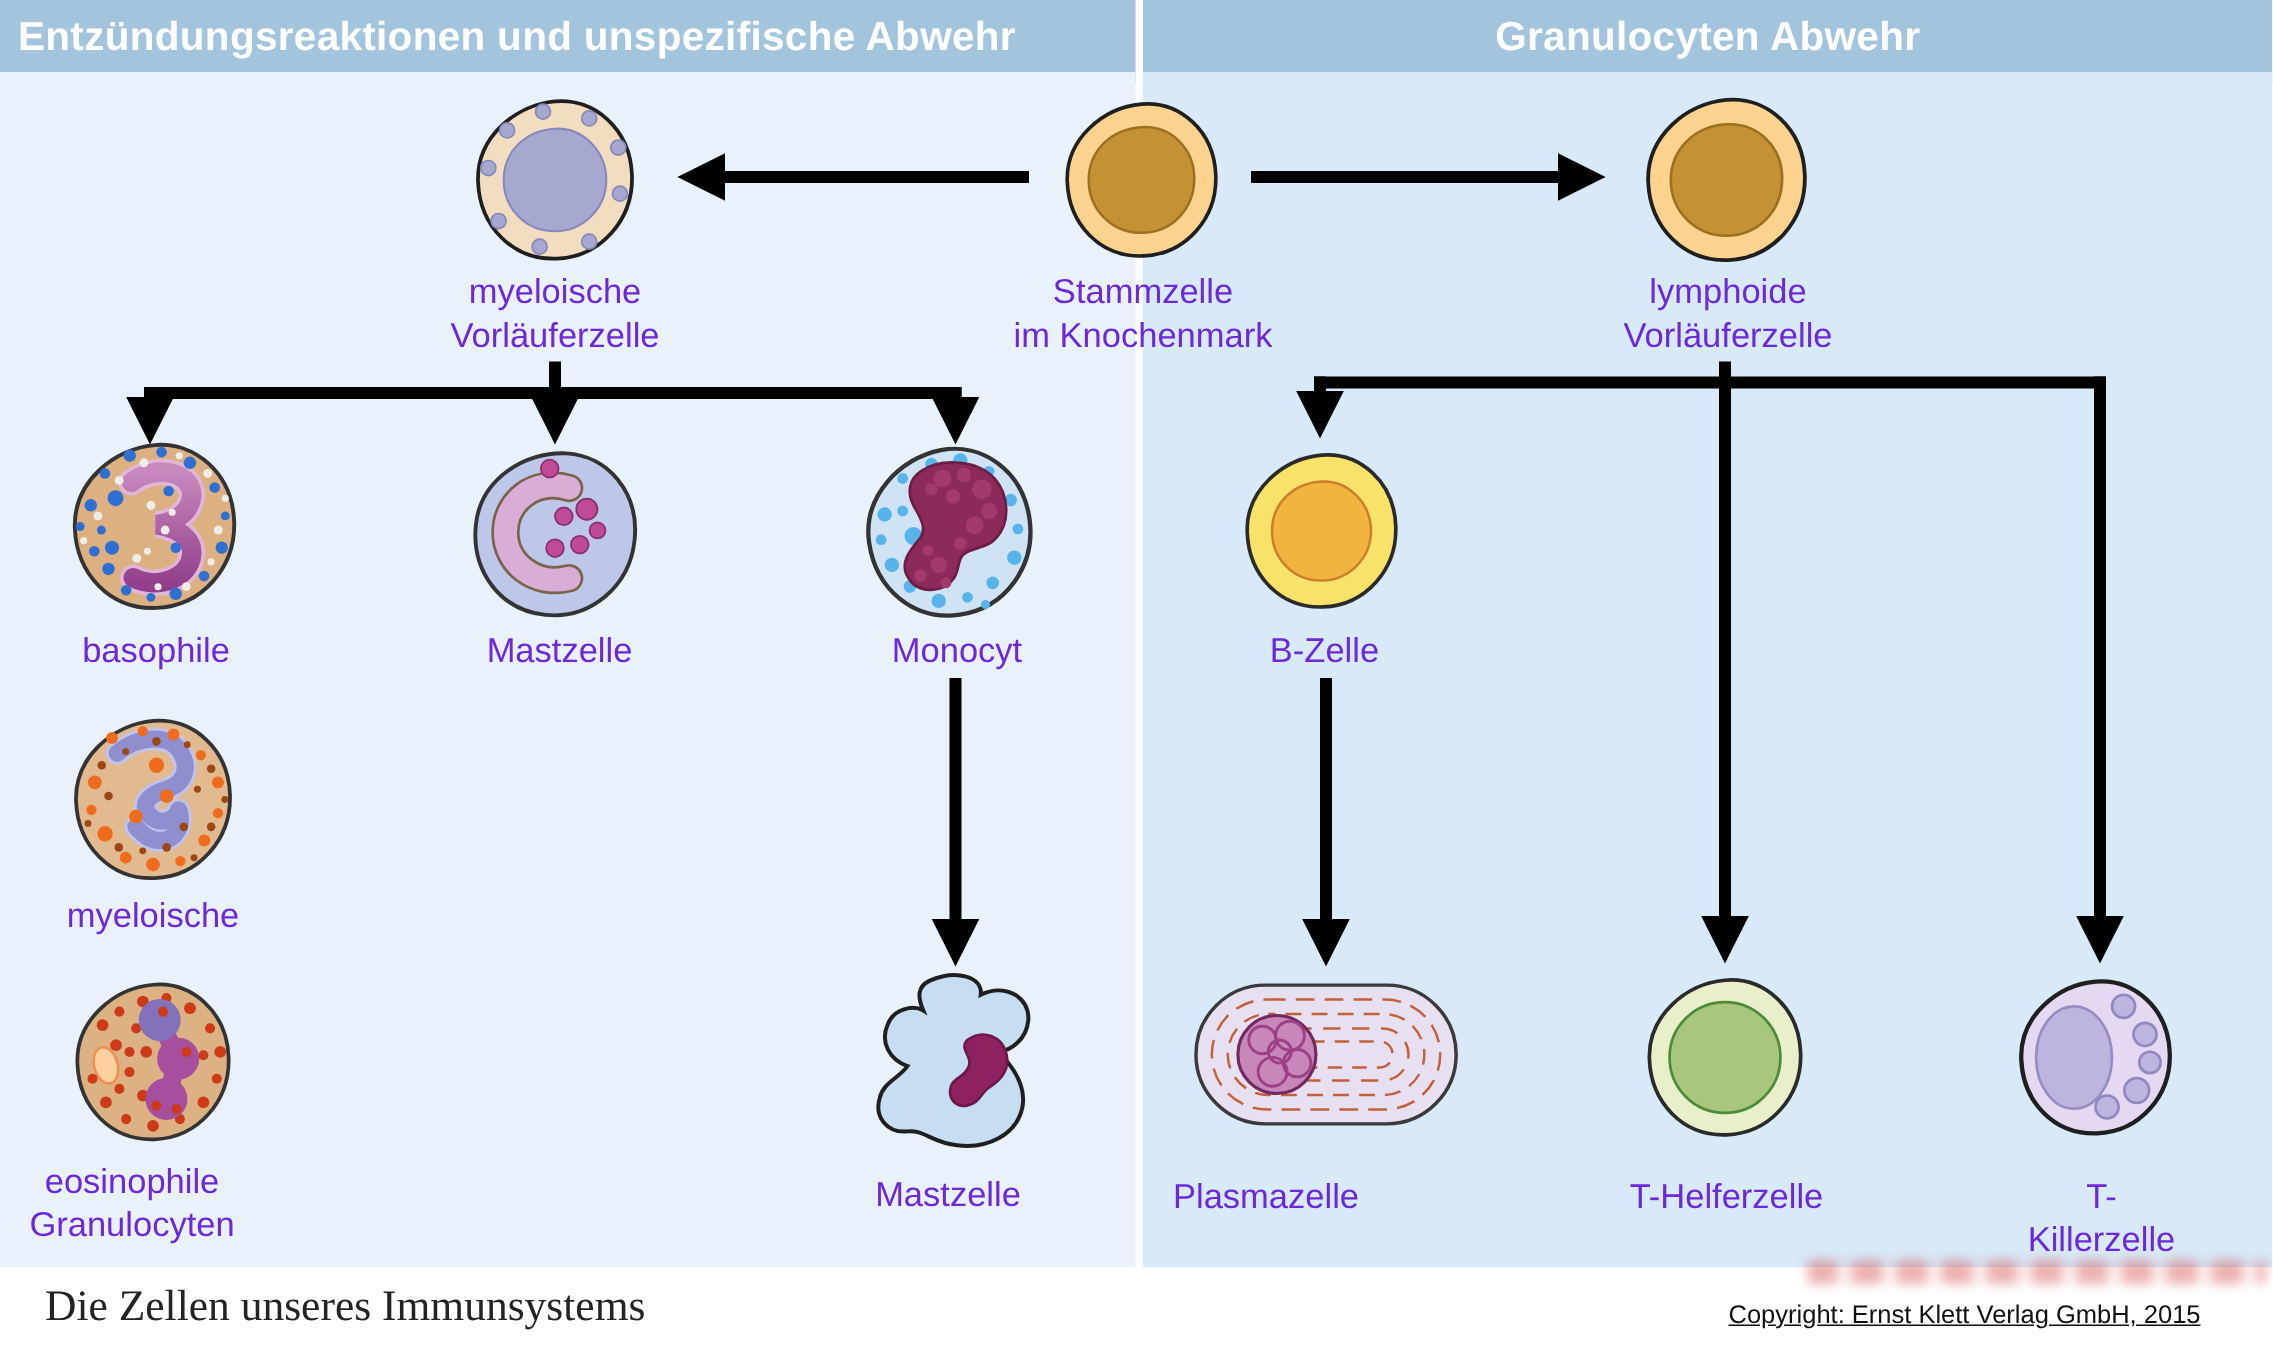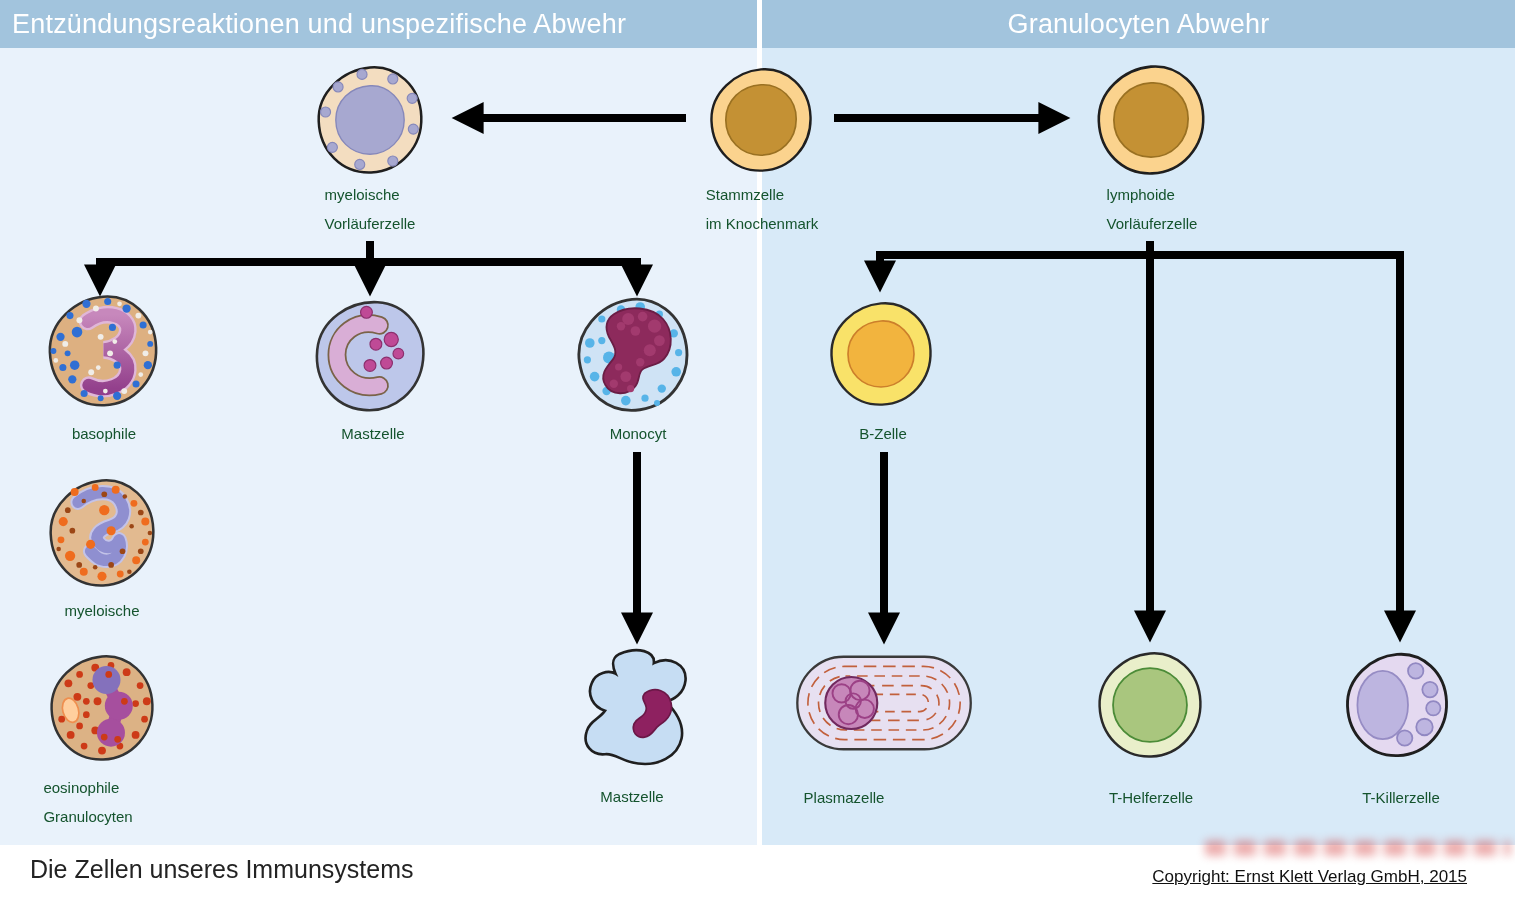--- a/index.html
+++ b/index.html
@@ -1,36 +1,36 @@
 <!DOCTYPE html>
 <html><head>
 <meta charset="utf-8">
 <style>
   html,body{margin:0;padding:0;background:#fff;}
   .page{position:relative;width:1515px;height:900px;overflow:hidden;background:#ffffff;
         font-family:"Liberation Sans","DejaVu Sans",sans-serif;}
   
   .hdr{position:absolute;top:0;height:56px;background:#a2c4dd;color:#fff;
-       font-size:27px;font-weight:normal;line-height:48px;letter-spacing:.2px;}
+       font-size:27px;font-weight:bold;line-height:48px;letter-spacing:.2px;}
   .hdr-left{left:0;width:757px;padding-left:12px;box-sizing:border-box;text-align:left;}
   .hdr-right{left:762px;width:753px;text-align:center;}
   
   .panel{position:absolute;top:48px;height:797px;}
   .panel-left{left:0;width:757px;background:#e9f2fb;}
   .panel-right{left:762px;width:753px;background:#d8eaf8;}
   
   .arrows{position:absolute;left:0;top:0;pointer-events:none;}
   
   .cell{position:absolute;}
   
   .cell-label{position:absolute;transform:translateX(-50%);white-space:pre-line;
-              text-align:left;font-size:15px;line-height:29px;color:#14532d;}
+              text-align:center;font-size:23px;line-height:29px;color:#6d28d9;}
   
   .footer{position:absolute;left:0;top:845px;width:1515px;height:55px;background:#ffffff;}
-  .footer-title{position:absolute;left:30px;top:10px;font-size:25px;color:#232323;}
+  .footer-title{position:absolute;left:30px;top:10px;font-size:29px;color:#232323;font-family:Liberation Serif, serif;}
   .copyright{position:absolute;right:48px;top:22px;font-size:17px;color:#101010;text-decoration:underline;}
   .watermark-blur{position:absolute;left:1205px;top:-5px;width:306px;height:16px;
       background:repeating-linear-gradient(90deg,rgba(205,35,35,.65) 0 20px,rgba(205,35,35,.12) 20px 30px);
       filter:blur(4px);opacity:.55;border-radius:3px;}
 </style>
 </head>
 <body>
 
 <div class="page">
 

